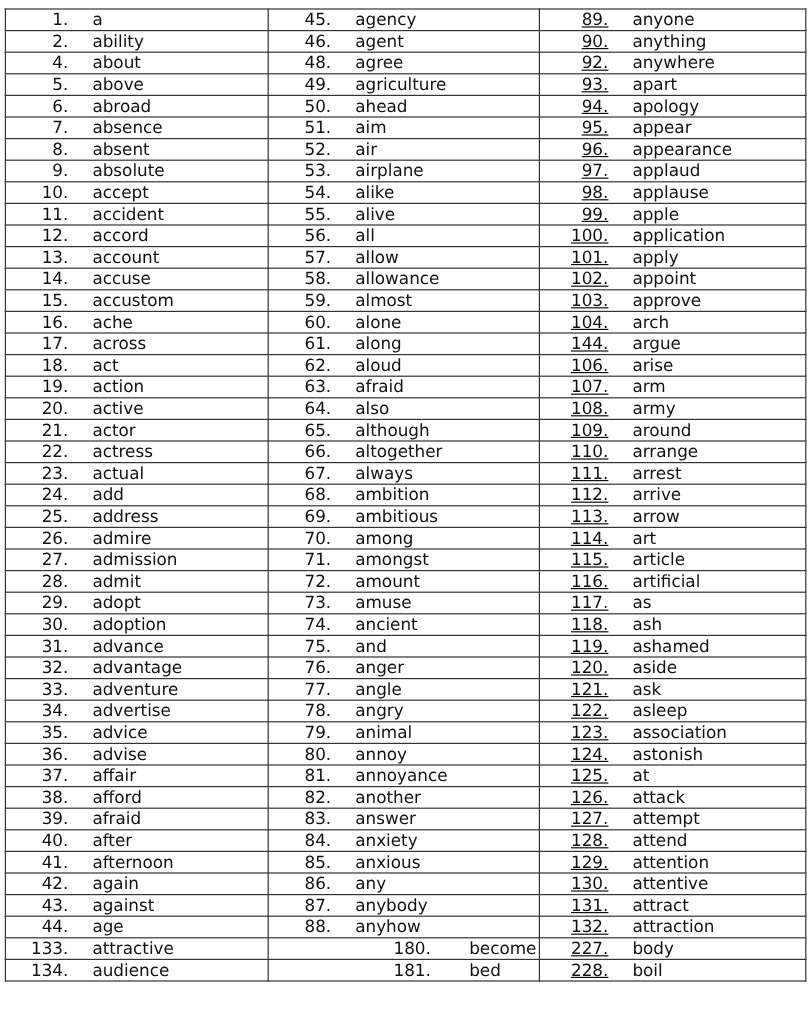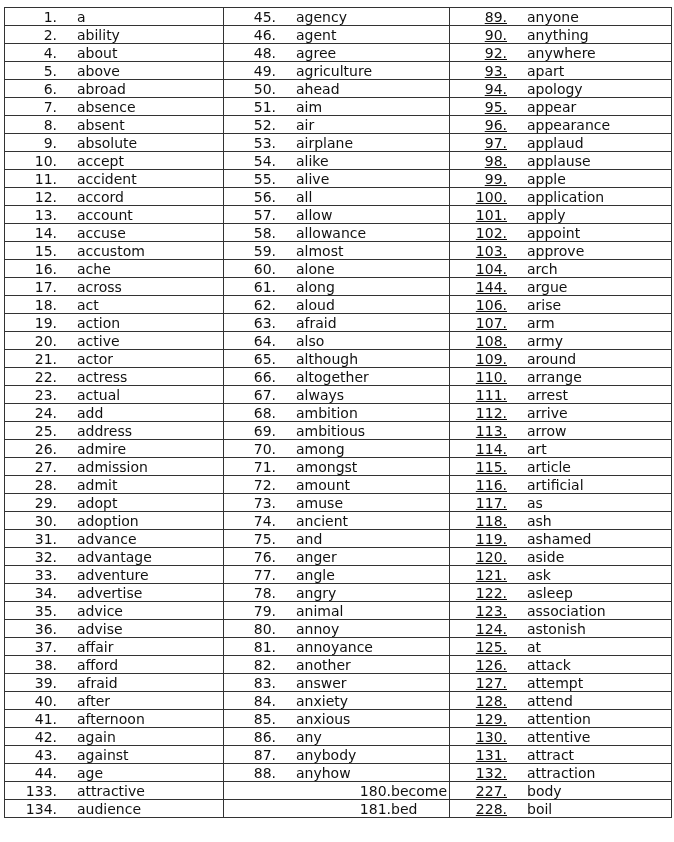--- a/index.html
+++ b/index.html
@@ -4,21 +4,21 @@
 <style>
   html,body{margin:0;padding:0;background:#ffffff;}
   body{width:674px;height:842px;position:relative;overflow:hidden;font-family:"DejaVu Sans",sans-serif;color:#111;}
   #tbl{position:absolute;left:4px;top:7px;border-collapse:collapse;table-layout:fixed;border-radius:20px;}
   #tbl td{border:1px solid #333;height:17px;padding:0;font-size:14px;line-height:16px;white-space:nowrap;overflow:hidden;vertical-align:bottom;}
   .num{display:inline-block;text-align:right;}
   .c1 .num{width:52px;}
   .c2 .num{width:52px;}
   .c3 .num{width:57px;text-decoration:underline;}
   .word{display:inline-block;padding-left:20px;}
-  .tail .num{width:95px;text-align:right;padding-left:72px;}
+  .tail .num{width:95px;text-align:center;padding-left:72px;}
   .tail .word{padding-left:0;}
 </style>
 </head>
 <body>
 
 <table id="tbl">
   <colgroup>
       <col style="width:219px">
       <col style="width:226px">
       <col style="width:222px">

